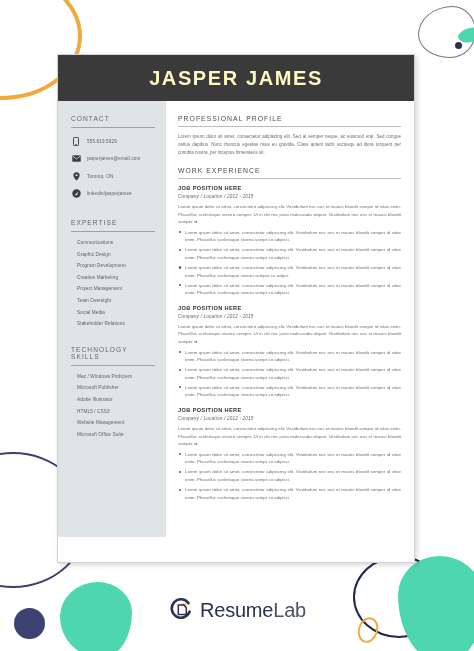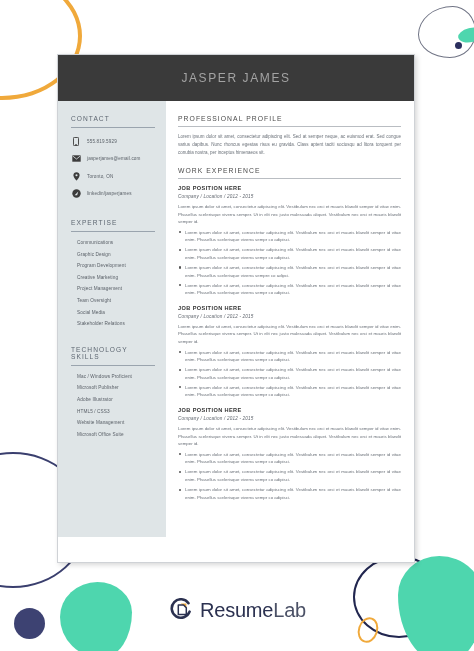--- a/index.html
+++ b/index.html
@@ -68,22 +68,22 @@
     background: #ffffff;
     border: 1px solid #cfd2d6;
     box-shadow: 2px 2px 5px rgba(0,0,0,0.16);
     overflow: hidden;
   }
   #name-header {
     height: 46px; background: #3a3a3a;
     display: flex; align-items: center; justify-content: center;
   }
   #name-header .name {
-    color: #a3a3a3; font-size: 12px; letter-spacing: 1.6px;
-    font-weight: 400;
+    color: #fef9c3; font-size: 20px; letter-spacing: 1.6px;
+    font-weight: 700;
   }
 
   #resume-body { display: flex; height: 463px; }
 
   
   #sidebar {
     width: 108px; background: #dfe5e7;
     padding: 14px 11px 0 13px;
     height: 436px;
   }

